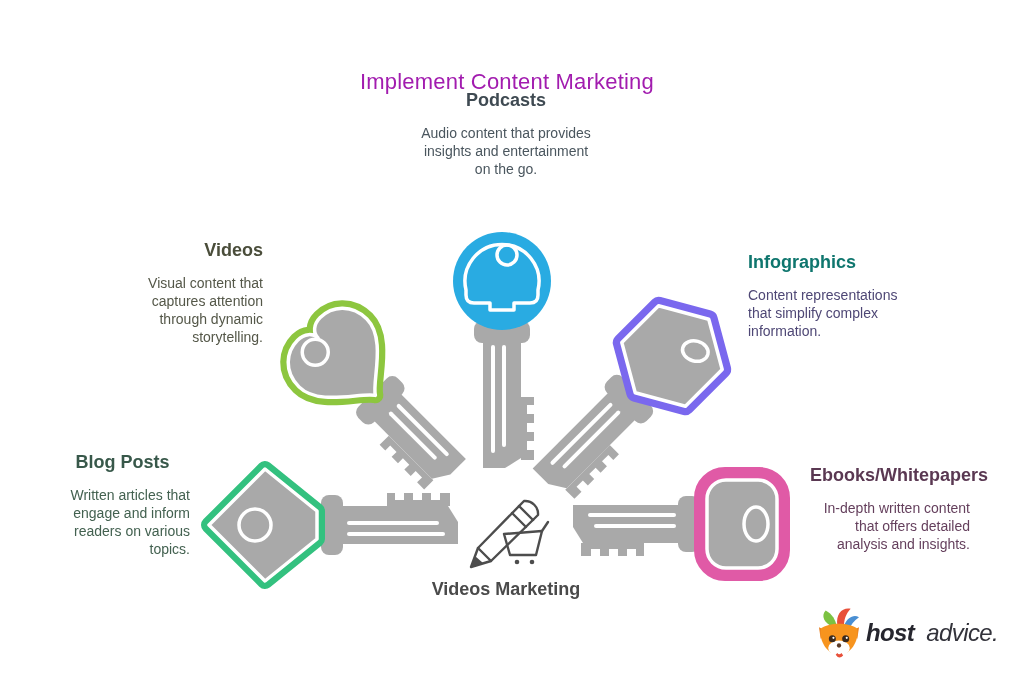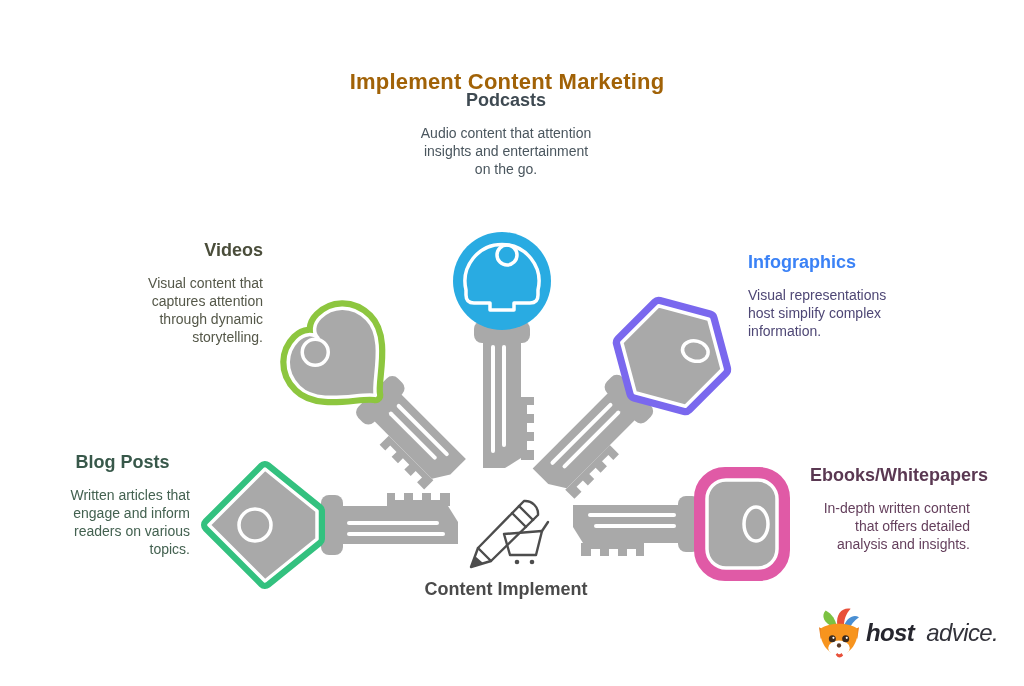--- a/index.html
+++ b/index.html
@@ -3,33 +3,33 @@
 <meta charset="utf-8">
 <style>
   html,body{margin:0;padding:0;}
   body{
     width:1024px;height:686px;position:relative;overflow:hidden;
     background:#ffffff;font-family:"Liberation Sans",sans-serif;
   }
   .stage{position:absolute;left:0;top:0;width:1024px;height:686px;}
   .page-title{
     position:absolute;top:54px;left:0;width:1014px;text-align:center;
-    font-size:22px;font-weight:bold;color:#a16207;letter-spacing:.2px;
+    font-size:22px;font-weight:normal;color:#a21caf;letter-spacing:.2px;
   }
   .item{position:absolute;}
   .item h2{margin:0;font-size:18px;font-weight:bold;line-height:21px;white-space:nowrap;}
   .item p{margin:13px 0 0;font-size:14px;line-height:18px;}
   .item-podcasts{left:420px;top:90px;width:172px;text-align:center;}
   .item-podcasts h2{color:#3F4A52;}
   .item-podcasts p{color:#4A565E;}
   .item-videos{left:123px;top:240px;width:140px;text-align:right;}
   .item-videos h2{color:#4A4D3A;}
   .item-videos p{color:#545748;}
   .item-infographics{left:748px;top:252px;width:150px;text-align:left;}
-  .item-infographics h2{color:#3b82f6;}
+  .item-infographics h2{color:#0f766e;}
   .item-infographics p{color:#4E4775;}
   .item-blog{left:55px;top:452px;width:135px;text-align:right;}
   .item-blog h2{color:#38584A;text-align:center;}
   .item-blog p{color:#436150;}
   .item-ebooks{left:810px;top:465px;width:160px;text-align:right;}
   .item-ebooks h2{color:#5A3852;}
   .item-ebooks p{color:#643F5C;}
   .center-label{
     position:absolute;left:356px;top:579px;width:300px;text-align:center;
     font-size:18px;font-weight:bold;color:#4A4A4A;
@@ -112,44 +112,44 @@
     <path d="M542,531 L548,522"></path>
     <circle cx="517" cy="562" r="2.3" fill="#4D4D4D" stroke="none"></circle>
     <circle cx="532" cy="562" r="2.3" fill="#4D4D4D" stroke="none"></circle>
   </g>
 </svg>
 
 <h1 class="page-title">Implement Content Marketing</h1>
 
 <div class="item item-podcasts">
   <h2>Podcasts</h2>
-  <p>Audio content that attention insights and entertainment on the go.</p>
+  <p>Audio content that provides insights and entertainment on the go.</p>
 </div>
 
 <div class="item item-videos">
   <h2>Videos</h2>
   <p>Visual content that captures attention through dynamic storytelling.</p>
 </div>
 
 <div class="item item-infographics">
   <h2>Infographics</h2>
-  <p>Visual representations host simplify complex information.</p>
+  <p>Content representations that simplify complex information.</p>
 </div>
 
 <div class="item item-blog">
   <h2>Blog Posts</h2>
   <p>Written articles that engage and inform readers on various topics.</p>
 </div>
 
 <div class="item item-ebooks">
   <h2>Ebooks/Whitepapers</h2>
   <p>In-depth written content that offers detailed analysis and insights.</p>
 </div>
 
-<div class="center-label">Content Implement</div>
+<div class="center-label">Videos Marketing</div>
 
 <div class="logo">
   <svg width="50" height="54" viewBox="0 0 60 62">
     <path d="M24,24 C12,20 8,10 14,4 C22,8 26,16 27,22 Z" fill="#7CC242"></path>
     <path d="M28,22 C26,8 34,0 44,2 C38,8 36,16 36,22 Z" fill="#E8503A"></path>
     <path d="M36,22 C40,12 48,8 54,12 C48,16 44,22 42,26 Z" fill="#4A8FD3"></path>
     <path d="M6,24 L18,30 L8,38 Z" fill="#E87E1E"></path>
     <path d="M54,24 L42,30 L52,38 Z" fill="#E87E1E"></path>
     <path d="M8,26 C18,18 42,18 52,26 C54,42 44,56 30,58 C16,56 6,42 8,26 Z" fill="#F7941E"></path>
     <ellipse cx="30" cy="49" rx="13" ry="9" fill="#FFFFFF"></ellipse>

